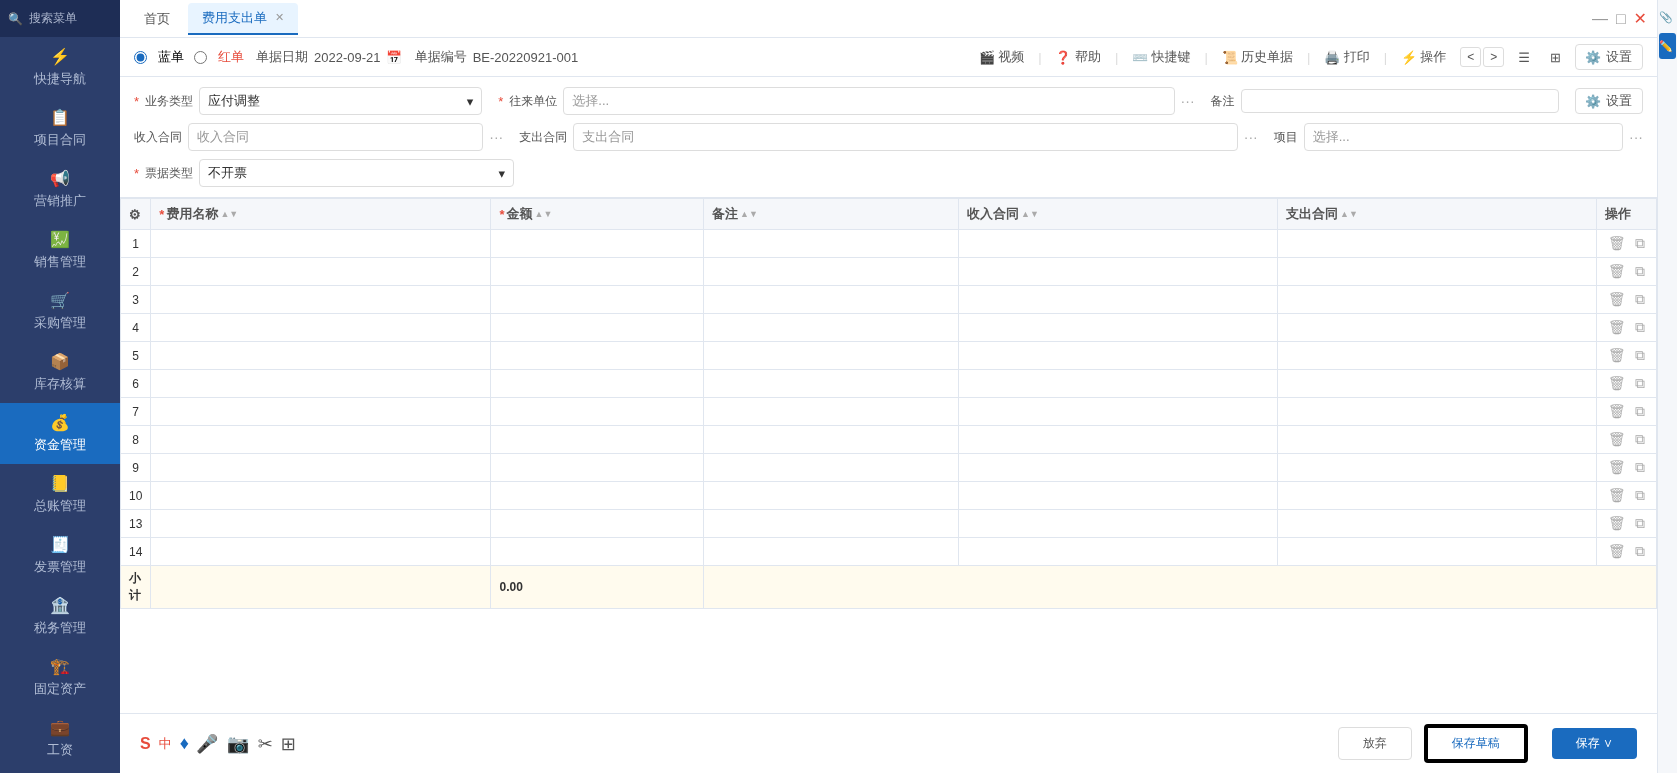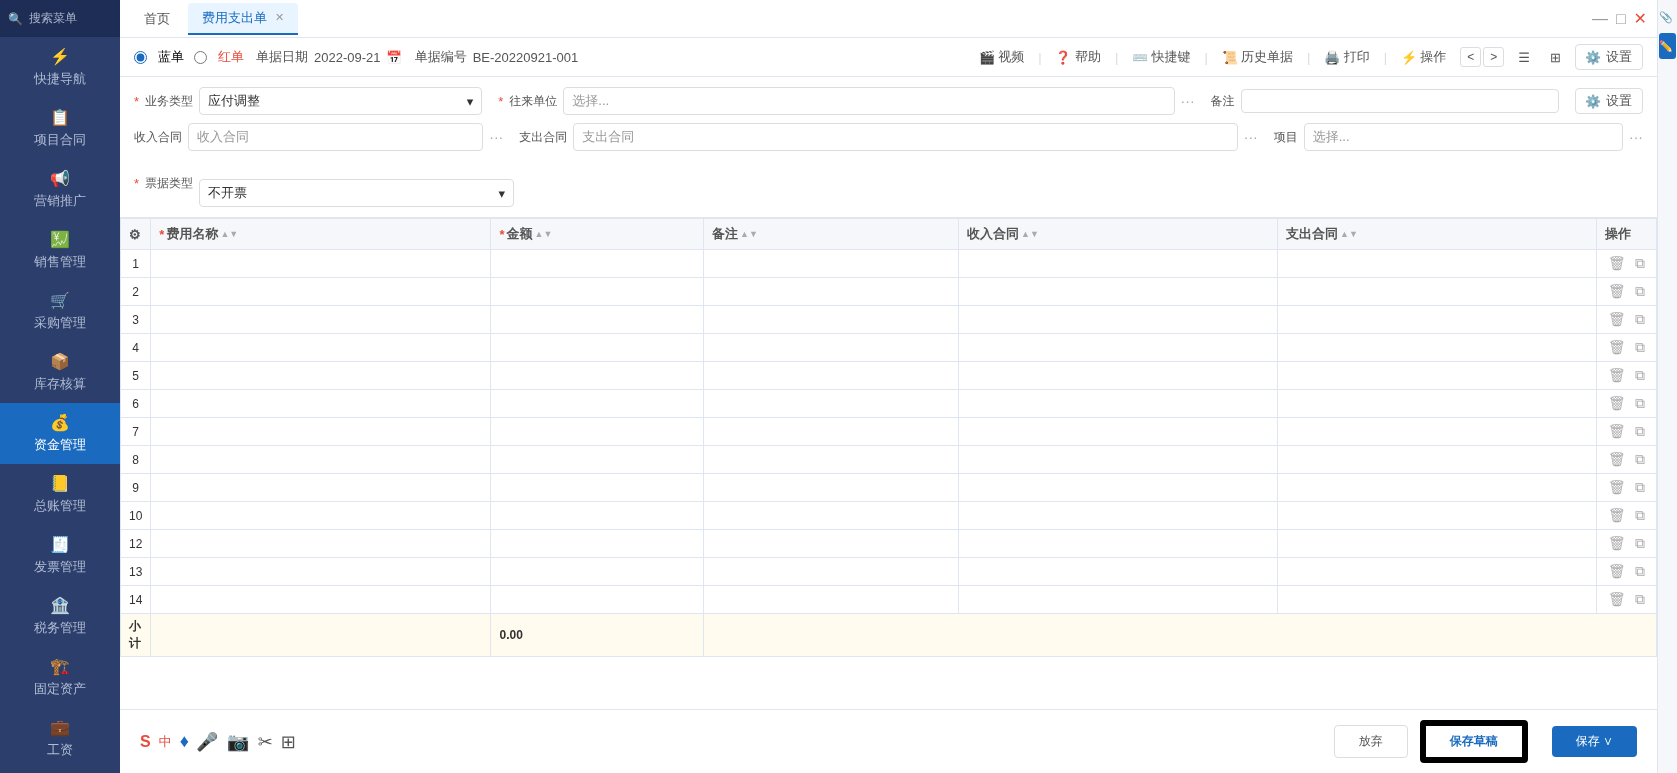--- a/index.html
+++ b/index.html
@@ -190,21 +190,21 @@
       padding: 10px 20px;
       display: flex;
       align-items: center;
       justify-content: flex-end;
       gap: 12px;
     }
     .bottom-icons { margin-right: auto; display: flex; gap: 8px; align-items: center; }
     .bottom-icon { font-size: 18px; cursor: pointer; color: #555; }
     .btn { padding: 7px 24px; border-radius: 4px; cursor: pointer; font-size: 12px; border: 1px solid #ddd; }
     .btn-default { background: #fff; color: #555; }
-    .btn-secondary { background: #fff; border: 6px solid #000000; color: #1a6bbf; font-weight: bold; }
+    .btn-secondary { background: #fff; border: 4px solid #000000; color: #1a6bbf; }
     .btn-primary { background: #1a6bbf; color: #fff; border: none; margin-left: 12px; }
 
     
     .right-panel {
       width: 20px;
       background: #f5f7fa;
       border-left: 1px solid #e0e6ef;
       display: flex;
       flex-direction: column;
       align-items: center;
@@ -433,21 +433,21 @@
           <span class="form-input-placeholder">选择...</span>
         </div>
         <button class="dots-btn">···</button>
       </div>
     </div>
 
     <div class="form-row" style="margin-bottom:0;">
       <div class="form-field" style="max-width:380px;">
         <span class="required-mark">*</span>
         <span class="form-label">票据类型</span>
-        <div class="form-input-dropdown" style="min-width:200px;margin-top:20px;">
+        <div class="form-input-dropdown" style="min-width:200px;">
           <span>不开票</span>
           <span>▾</span>
         </div>
       </div>
     </div>
   </div>
 
   <div class="table-area">
     <table class="data-table">
       <thead>
@@ -607,32 +607,20 @@
       <td></td>
       <td></td>
       <td></td>
       <td></td>
       <td class="action-col">
         <button class="icon-btn" title="删除">🗑</button>
         <button class="icon-btn" title="复制">⧉</button>
       </td>
     </tr>
           <tr>
-      <td class="row-num">12</td>
-      <td></td>
-      <td></td>
-      <td></td>
-      <td></td>
-      <td></td>
-      <td class="action-col">
-        <button class="icon-btn" title="删除">🗑</button>
-        <button class="icon-btn" title="复制">⧉</button>
-      </td>
-    </tr>
-          <tr>
       <td class="row-num">13</td>
       <td></td>
       <td></td>
       <td></td>
       <td></td>
       <td></td>
       <td class="action-col">
         <button class="icon-btn" title="删除">🗑</button>
         <button class="icon-btn" title="复制">⧉</button>
       </td>

